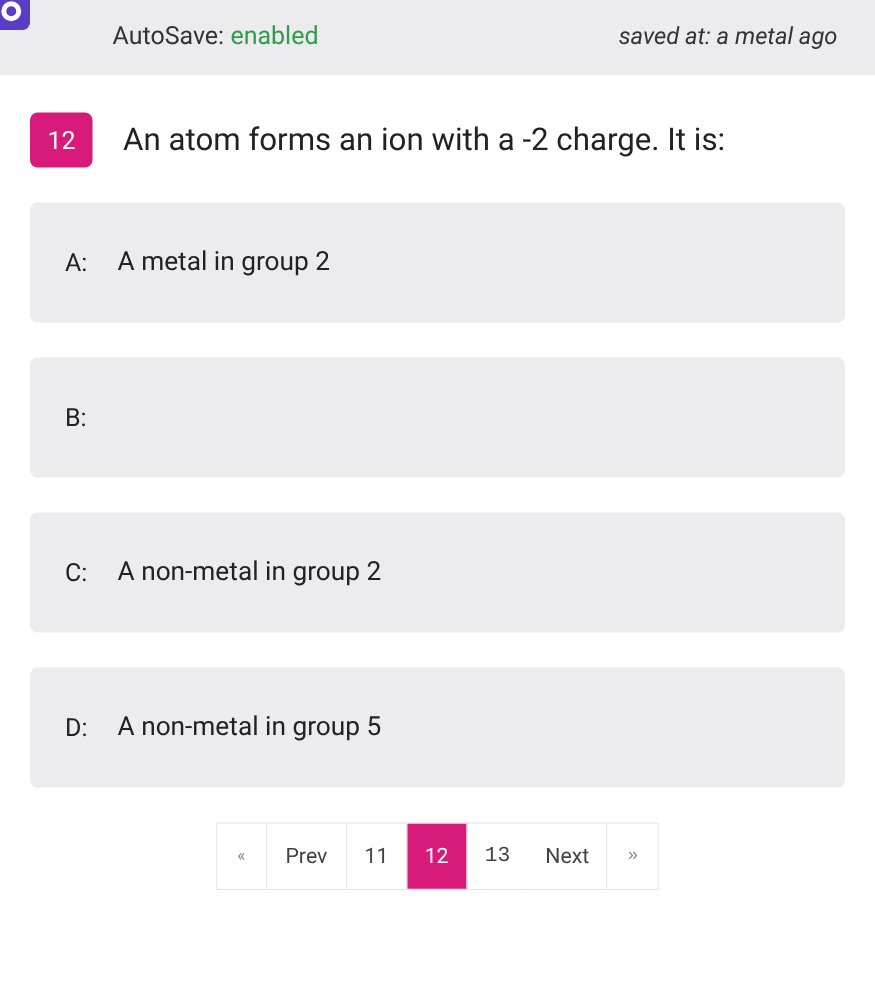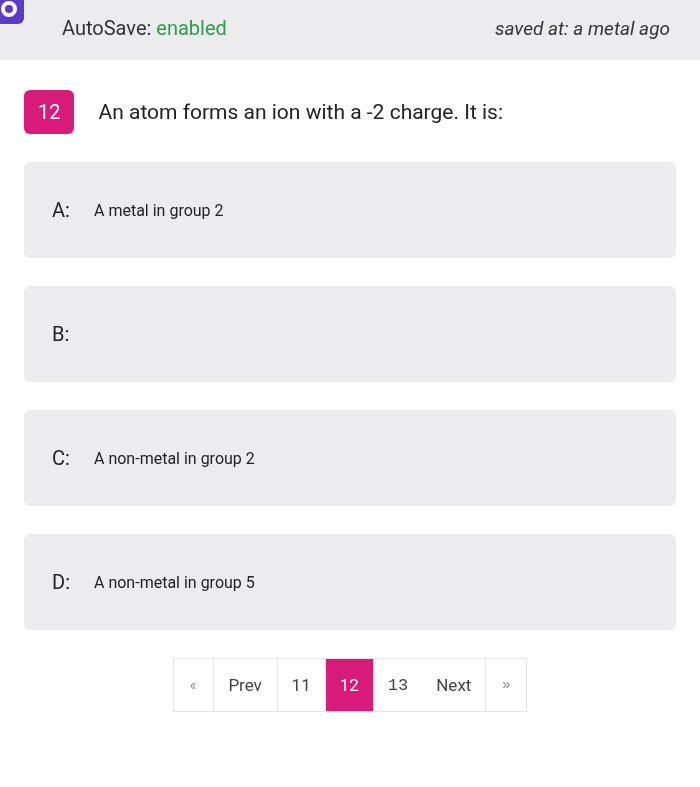--- a/index.html
+++ b/index.html
@@ -31,21 +31,21 @@
   }
   .logo-inner {
     width: 16px;
     height: 16px;
     border: 4px solid #fff;
     border-radius: 50%;
   }
   .autosave {
     font-size: 20px;
     color: #333;
-    margin-left: 32px;
+    margin-left: 60px;
   }
   .autosave .status { color: #2e9c4b; }
   .savedat {
     font-style: italic;
     font-size: 19px;
     color: #333;
   }
   .content {
     padding: 30px 24px 10px 24px;
   }
@@ -59,35 +59,35 @@
     background: #d81b7b;
     color: #fff;
     font-size: 20px;
     font-weight: 400;
     padding: 10px 14px;
     border-radius: 6px;
     min-width: 44px;
     text-align: center;
   }
   .qtext {
-    font-size: 21px;
+    font-size: 25px;
     color: #222;
   }
   .option {
     background: #ececef;
     border-radius: 6px;
     padding: 36px 28px;
     margin-bottom: 28px;
     display: flex;
     align-items: center;
     gap: 18px;
     cursor: pointer;
   }
   .option .letter { font-size: 20px; color: #222; min-width: 24px; }
-  .option .text { font-size: 16px; color: #222; }
+  .option .text { font-size: 21px; color: #222; }
   .pager {
     display: flex;
     justify-content: center;
     margin: 20px 0 10px 0;
   }
   .pager-list {
     display: flex;
     border: 1px solid #e4e4e9;
   }
   .pager-item {

